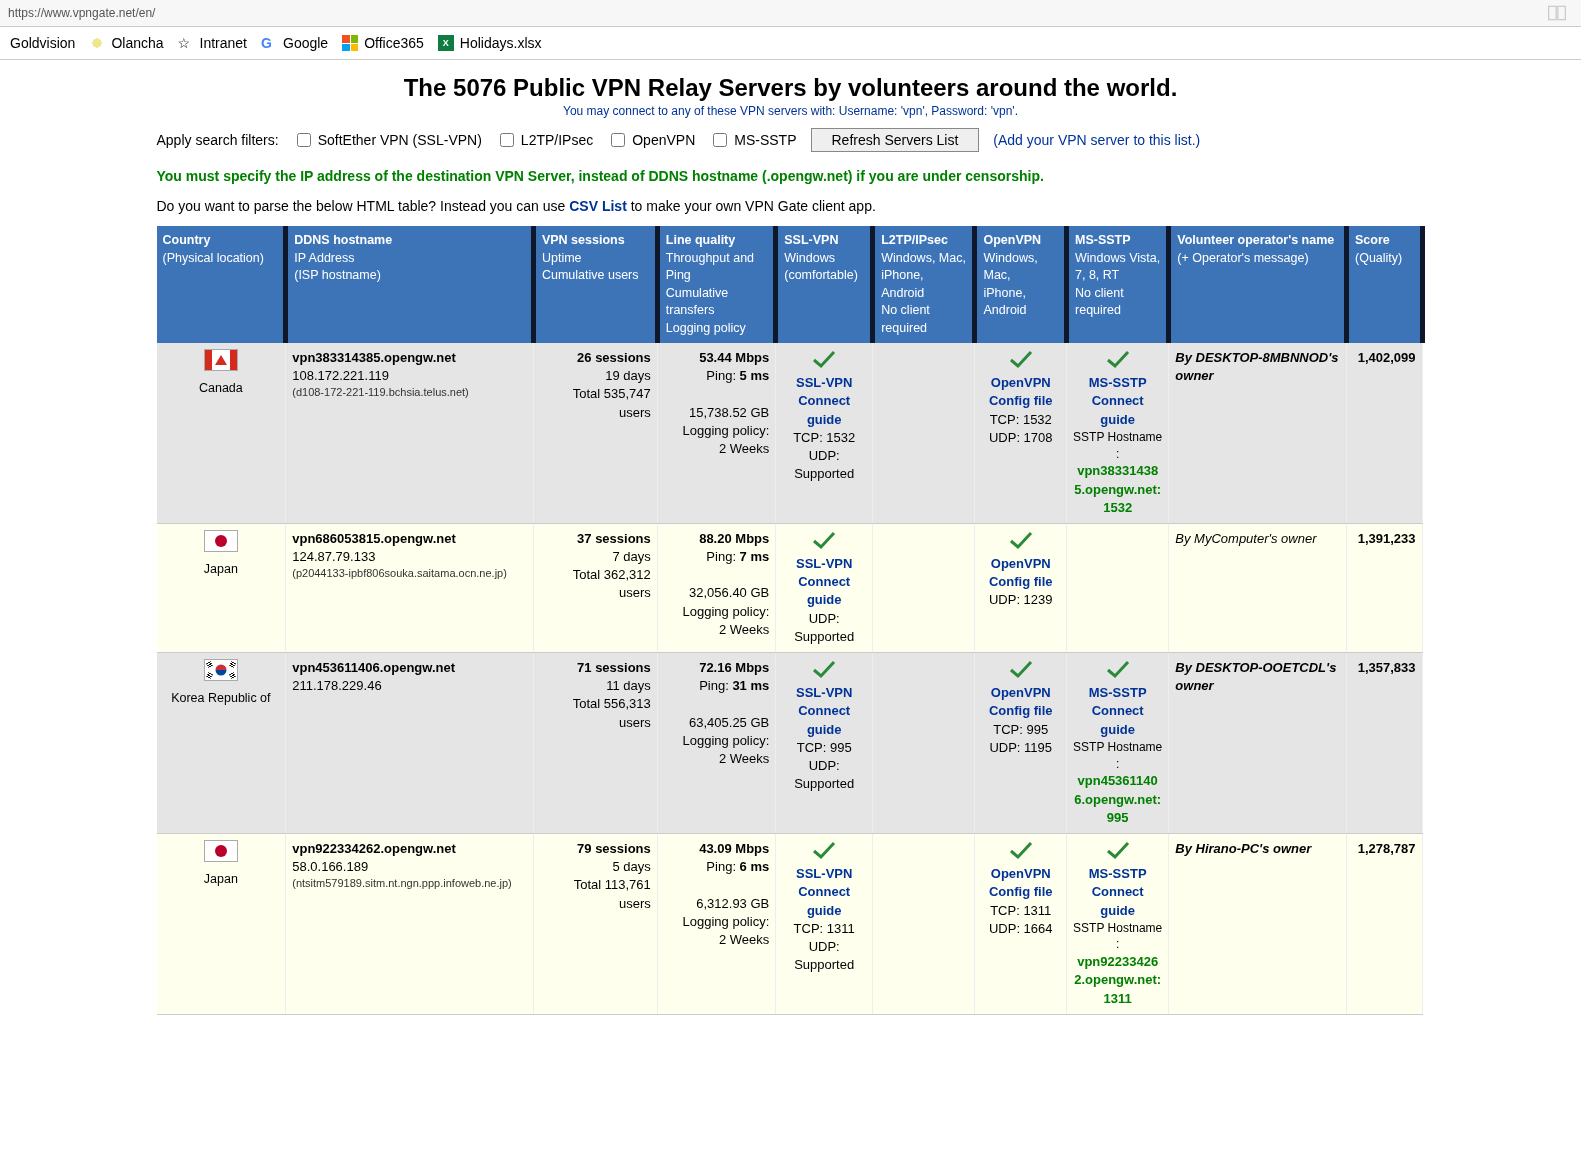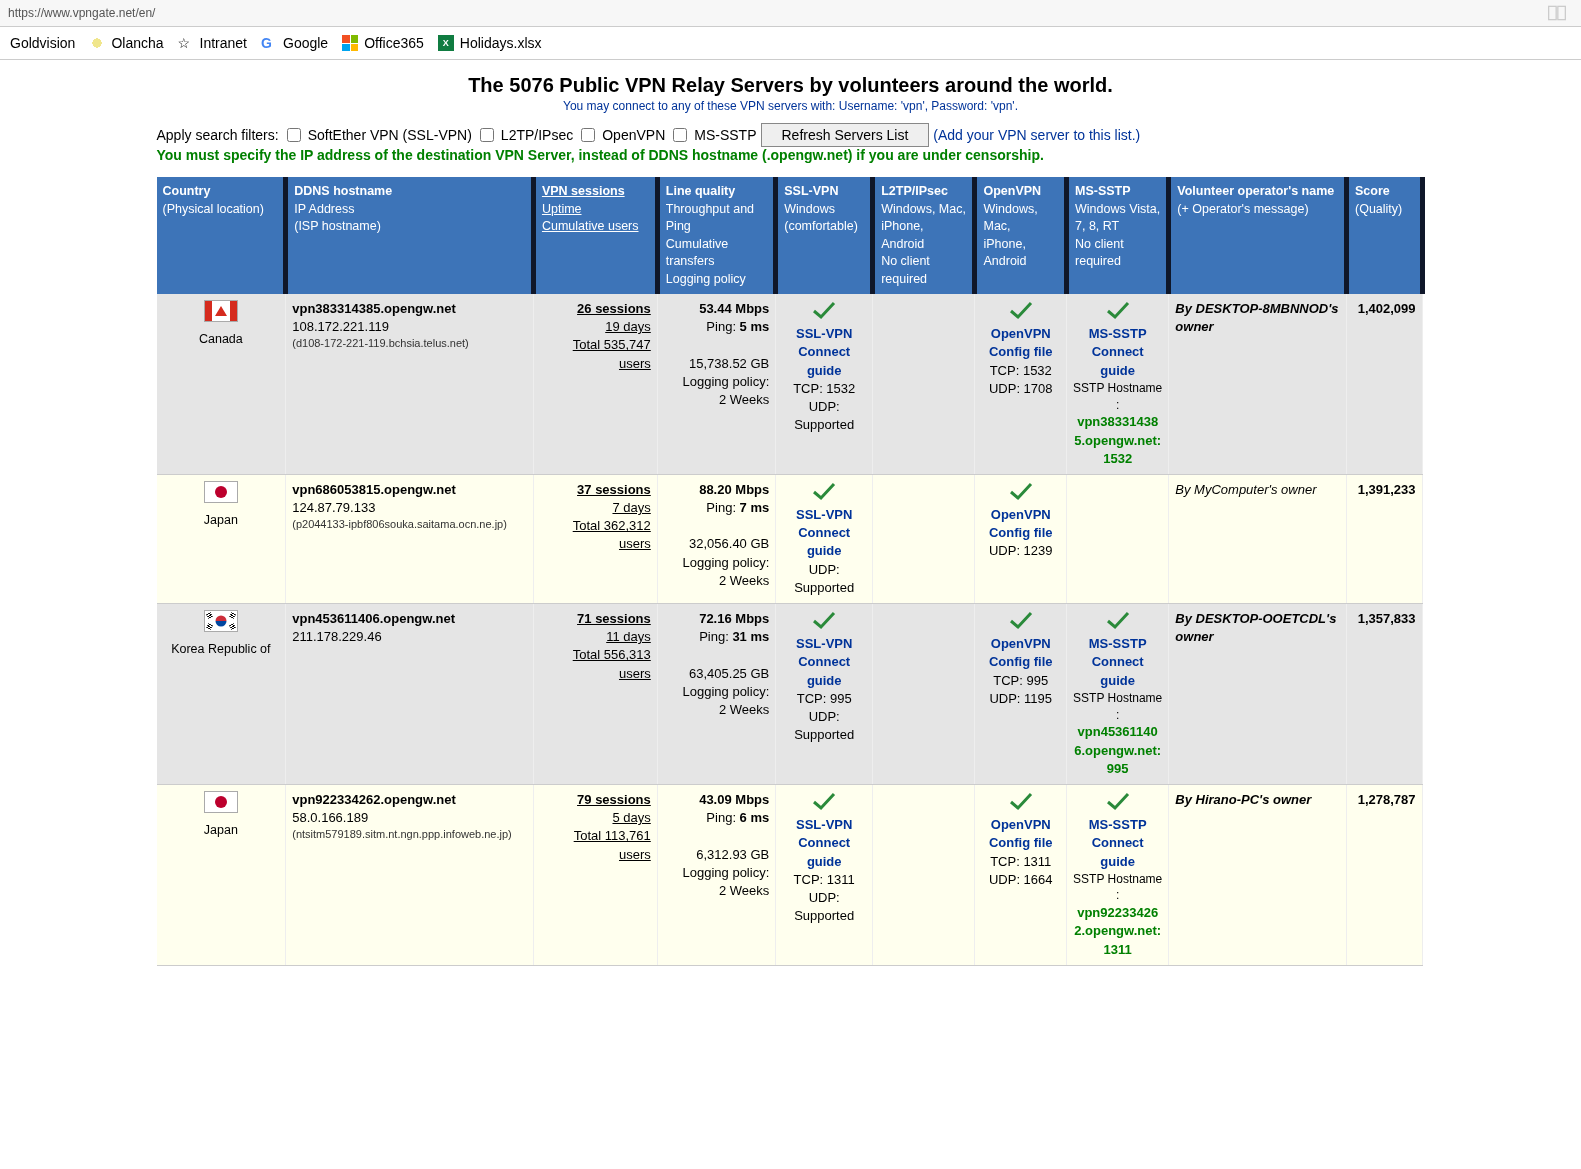--- a/index.html
+++ b/index.html
@@ -49,37 +49,37 @@
   .bookmarks .bk .favicon {
     width: 16px; height: 16px;
     display: inline-block;
   }
   .page-wrap {
     max-width: 1280px;
     margin: 0 auto;
     padding: 6px 6px 40px 6px;
   }
   h1.title {
-    font-size: 20px;
+    font-size: 24px;
     font-weight: bold;
     text-align: center;
     margin: 8px 0 2px 0;
   }
   .subtitle {
     font-size: 12px;
     text-align: center;
     color: #003399;
     margin-bottom: 10px;
   }
   .filters-row {
     display: flex;
     align-items: center;
-    gap: 4px;
-    font-size: 14px;
-    margin-bottom: 0;
+    gap: 14px;
+    font-size: 14px;
+    margin-bottom: 16px;
     flex-wrap: wrap;
   }
   .filters-row label {
     display: inline-flex;
     align-items: center;
     gap: 4px;
   }
   .filters-row input[type="checkbox"] {
     width: 14px; height: 14px;
   }
@@ -130,21 +130,21 @@
     border-right: 1px solid #eee;
     padding: 6px 6px;
     vertical-align: top;
     font-size: 13px;
     line-height: 1.4;
   }
   tr.row-alt td { background: #ffffee; }
   tr.row-plain td { background: #e5e5e5; }
   .col-country { width: 120px; text-align: center; }
   .col-ddns { width: 230px; }
-  .col-sess { width: 115px; text-align: right; text-decoration: underline; }
+  .col-sess { width: 115px; text-align: right; }
   .col-line { width: 110px; text-align: right; }
   .col-ssl { width: 90px; text-align: center; }
   .col-l2tp { width: 95px; text-align: center; }
   .col-ovpn { width: 85px; text-align: center; }
   .col-sstp { width: 95px; text-align: center; }
   .col-op { width: 165px; }
   .col-score { width: 70px; text-align: right; font-weight: bold; }
   .flag {
     display: inline-block;
     width: 34px; height: 22px;
@@ -258,20 +258,23 @@
     <label>
         <input type="checkbox" style="">
         <span>MS-SSTP</span>
       </label>
     <button class="refresh-btn">Refresh Servers List</button>
     <span class="add-link">(Add your VPN server to this list.)</span>
   </div>
 
   <div class="warn">You must specify the IP address of the destination VPN Server, instead of DDNS hostname (.opengw.net) if you are under censorship.</div>
 
+  <div class="parse-line">
+    <span>Do you want to parse the below HTML table? Instead you can use </span><a>CSV List</a><span> to make your own VPN Gate client app.</span>
+  </div>
 
   <table class="vpn">
     <thead>
       <tr>
         <th class="col-country"><span>Country</span><span class="sub">(Physical location)</span></th>
         <th class="col-ddns"><span>DDNS hostname</span><span class="sub">IP Address</span><span class="sub">(ISP hostname)</span></th>
         <th class="col-sess" style="text-align:left"><span>VPN sessions</span><span class="sub">Uptime</span><span class="sub">Cumulative users</span></th>
         <th class="col-line" style="text-align:left"><span>Line quality</span><span class="sub">Throughput and Ping</span><span class="sub">Cumulative transfers</span><span class="sub">Logging policy</span></th>
         <th class="col-ssl" style="text-align:left"><span>SSL-VPN</span><span class="sub">Windows</span><span class="sub">(comfortable)</span></th>
         <th class="col-l2tp" style="text-align:left"><span>L2TP/IPsec</span><span class="sub">Windows, Mac,</span><span class="sub">iPhone, Android</span><span class="sub">No client required</span></th>

